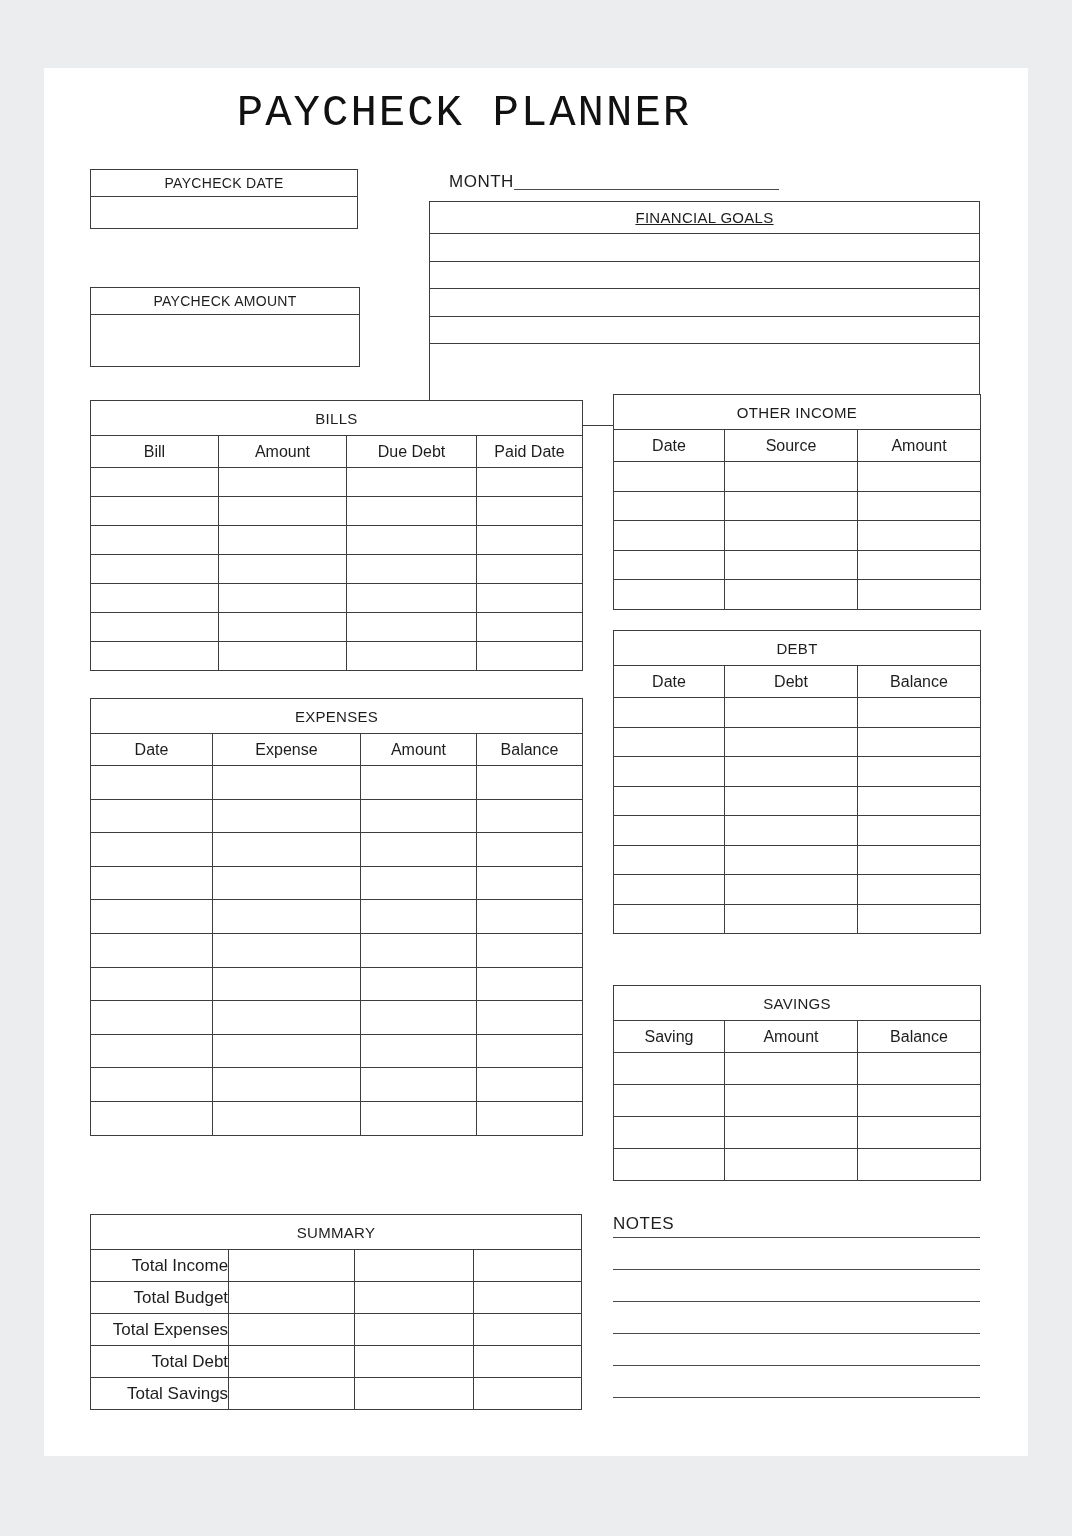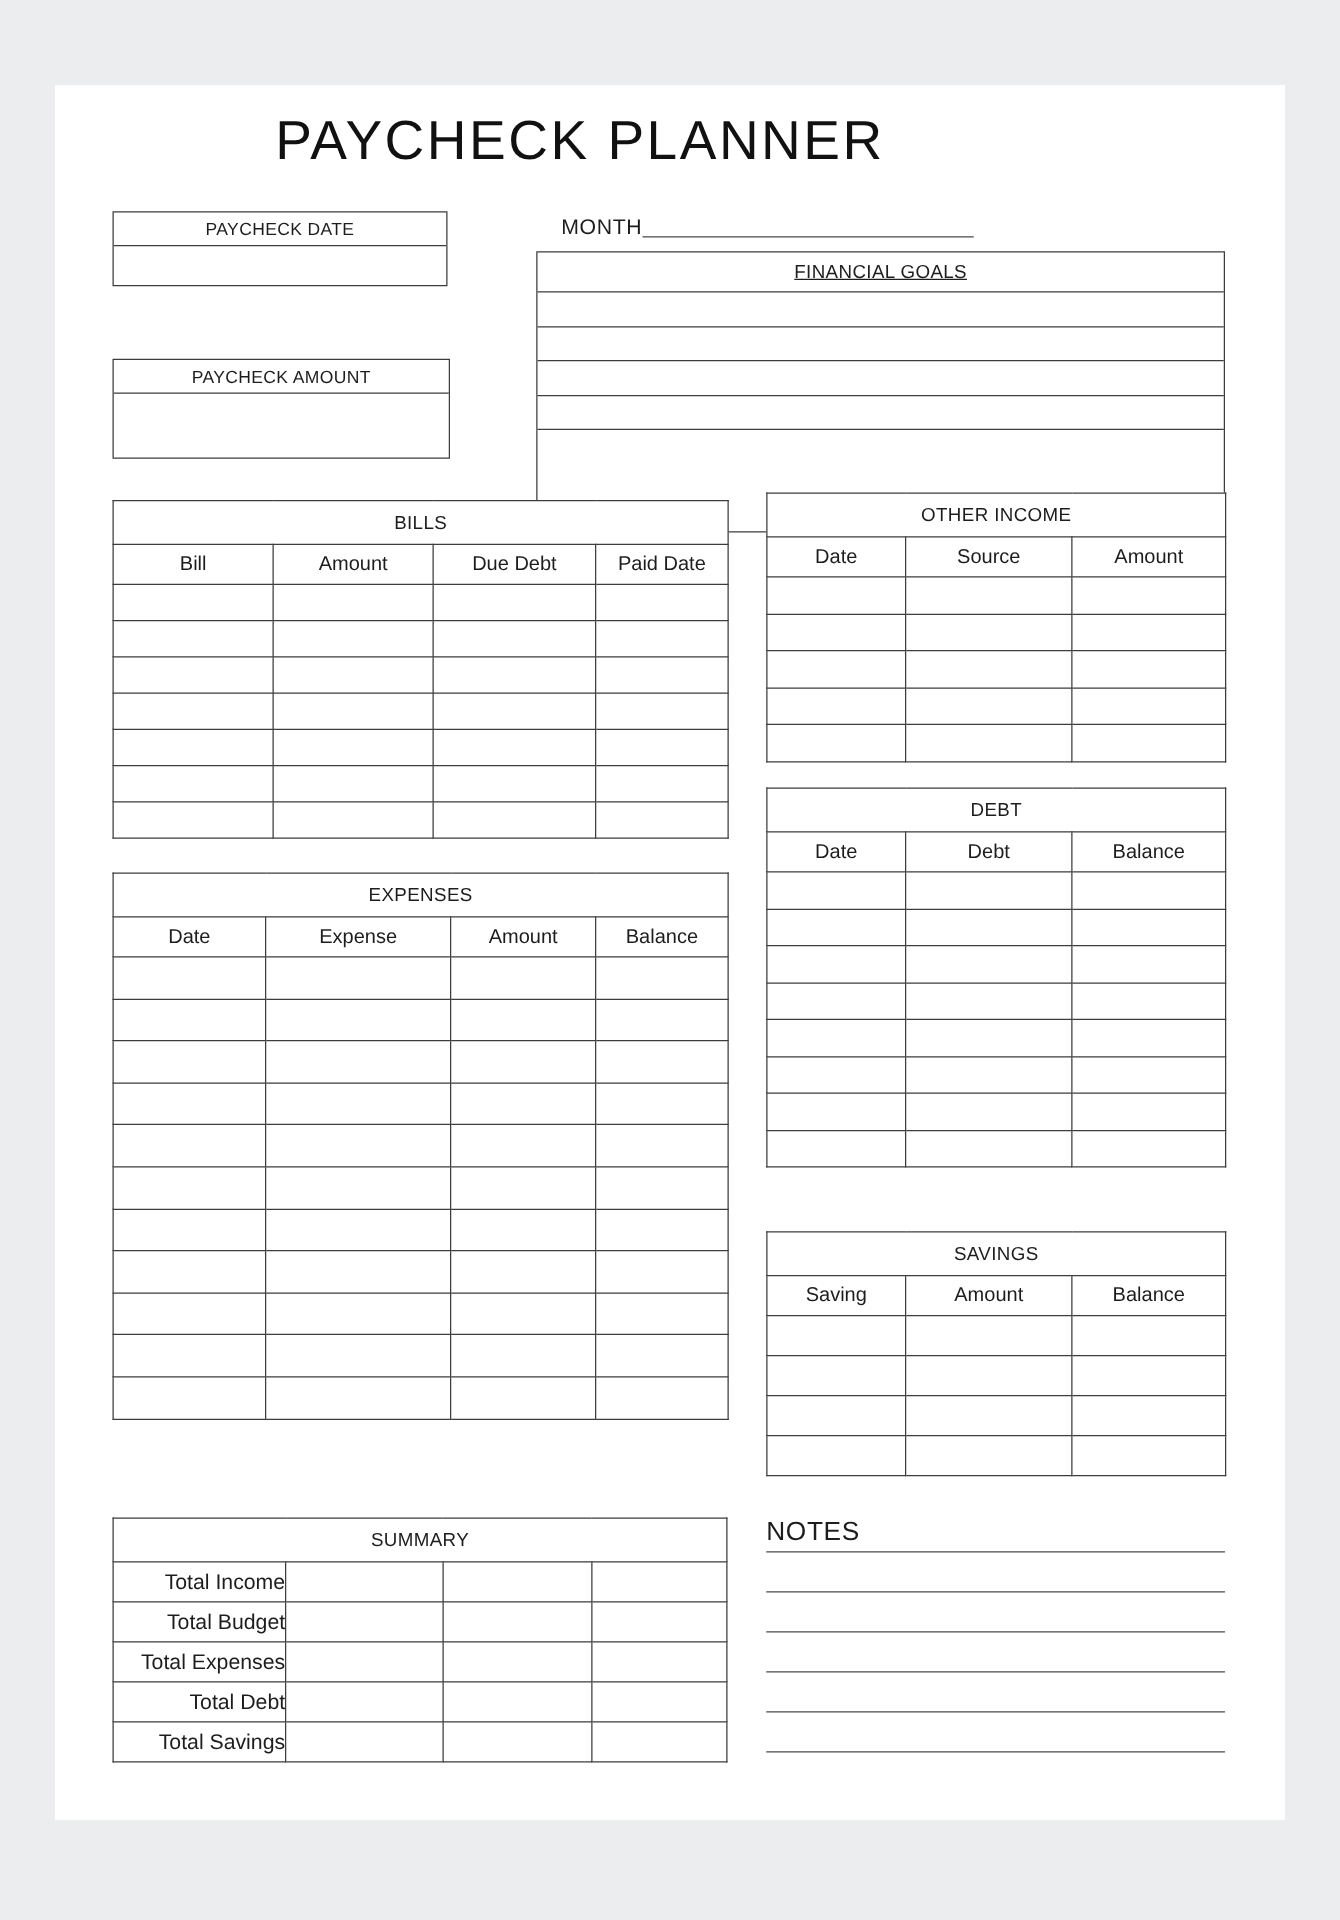--- a/index.html
+++ b/index.html
@@ -24,21 +24,21 @@
     height: 1388px;
     background: #ffffff;
   }
 
   
   .title {
     position: absolute;
     left: 0; top: 20px;
     width: 840px;
     text-align: center;
-    font-family: Liberation Sans, sans-serif;
+    font-family: Liberation Mono, monospace;
     font-size: 44px;
     letter-spacing: 2px;
     color: #111;
     font-weight: 400;
   }
 
   
   .box {
     position: absolute;
     border: 1.3px solid #3d3d3d;
@@ -140,21 +140,21 @@
     color: #1d1d1d;
     height: 32px;
   }
 
   
   #notes {
     position: absolute;
     left: 569px; top: 1146px; width: 367px;
   }
   #notes-label {
-    font-size: 21px;
+    font-size: 17px;
     color: #1d1d1d;
     letter-spacing: .5px;
     padding-bottom: 3px;
   }
   .note-line {
     border-top: 1.8px solid #4a4a4a;
     height: 32px;
   }
   .note-line:first-of-type { height: 32px; }
 </style>

